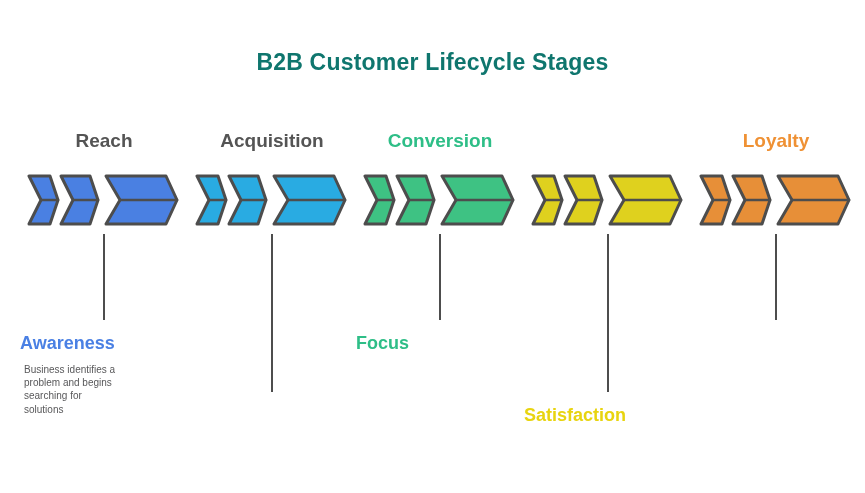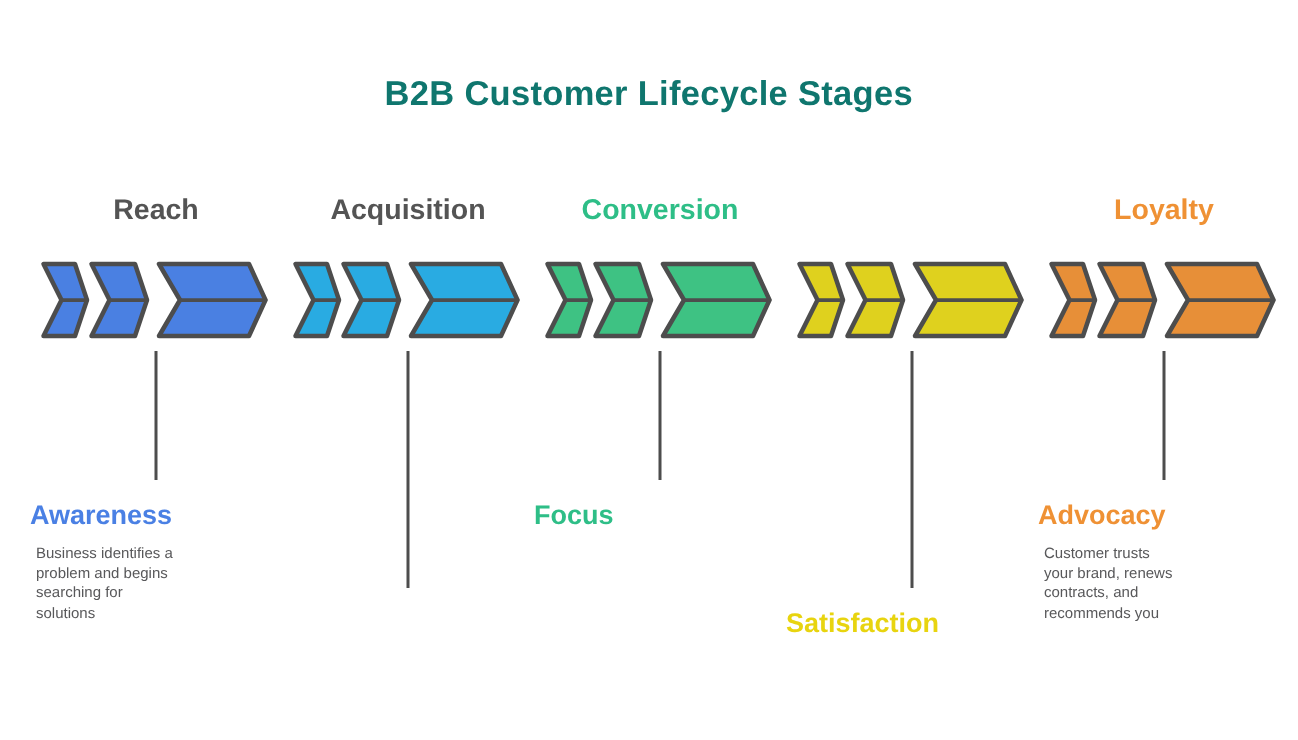--- a/index.html
+++ b/index.html
@@ -153,23 +153,16 @@
       <div class="stage-name" style="--name: #ef9134;">Loyalty</div>
       <svg class="arrows" width="154" height="52" viewBox="-2 -2 154 52">
         <polygon class="chev" points="0,0 21,0 29,24 21,48 0,48 12,24"></polygon>
         <line class="crease" x1="12" y1="24" x2="29" y2="24"></line>
         <polygon class="chev" points="32,0 61,0 69,24 61,48 32,48 44,24"></polygon>
         <line class="crease" x1="44" y1="24" x2="69" y2="24"></line>
         <polygon class="chev" points="77,0 137,0 148,24 137,48 77,48 91,24"></polygon>
         <line class="crease" x1="91" y1="24" x2="148" y2="24"></line>
       </svg>
       <div class="connector"></div>
-      <div class="info">
-        <div class="sublabel" style="--arrow: #ef9134;">Advocacy</div>
-        <div class="desc">Customer trusts
-your brand, renews
-contracts, and
-recommends you</div>
-      </div>
     </div>
 
   </div>
 </div>
 
 </body></html>

